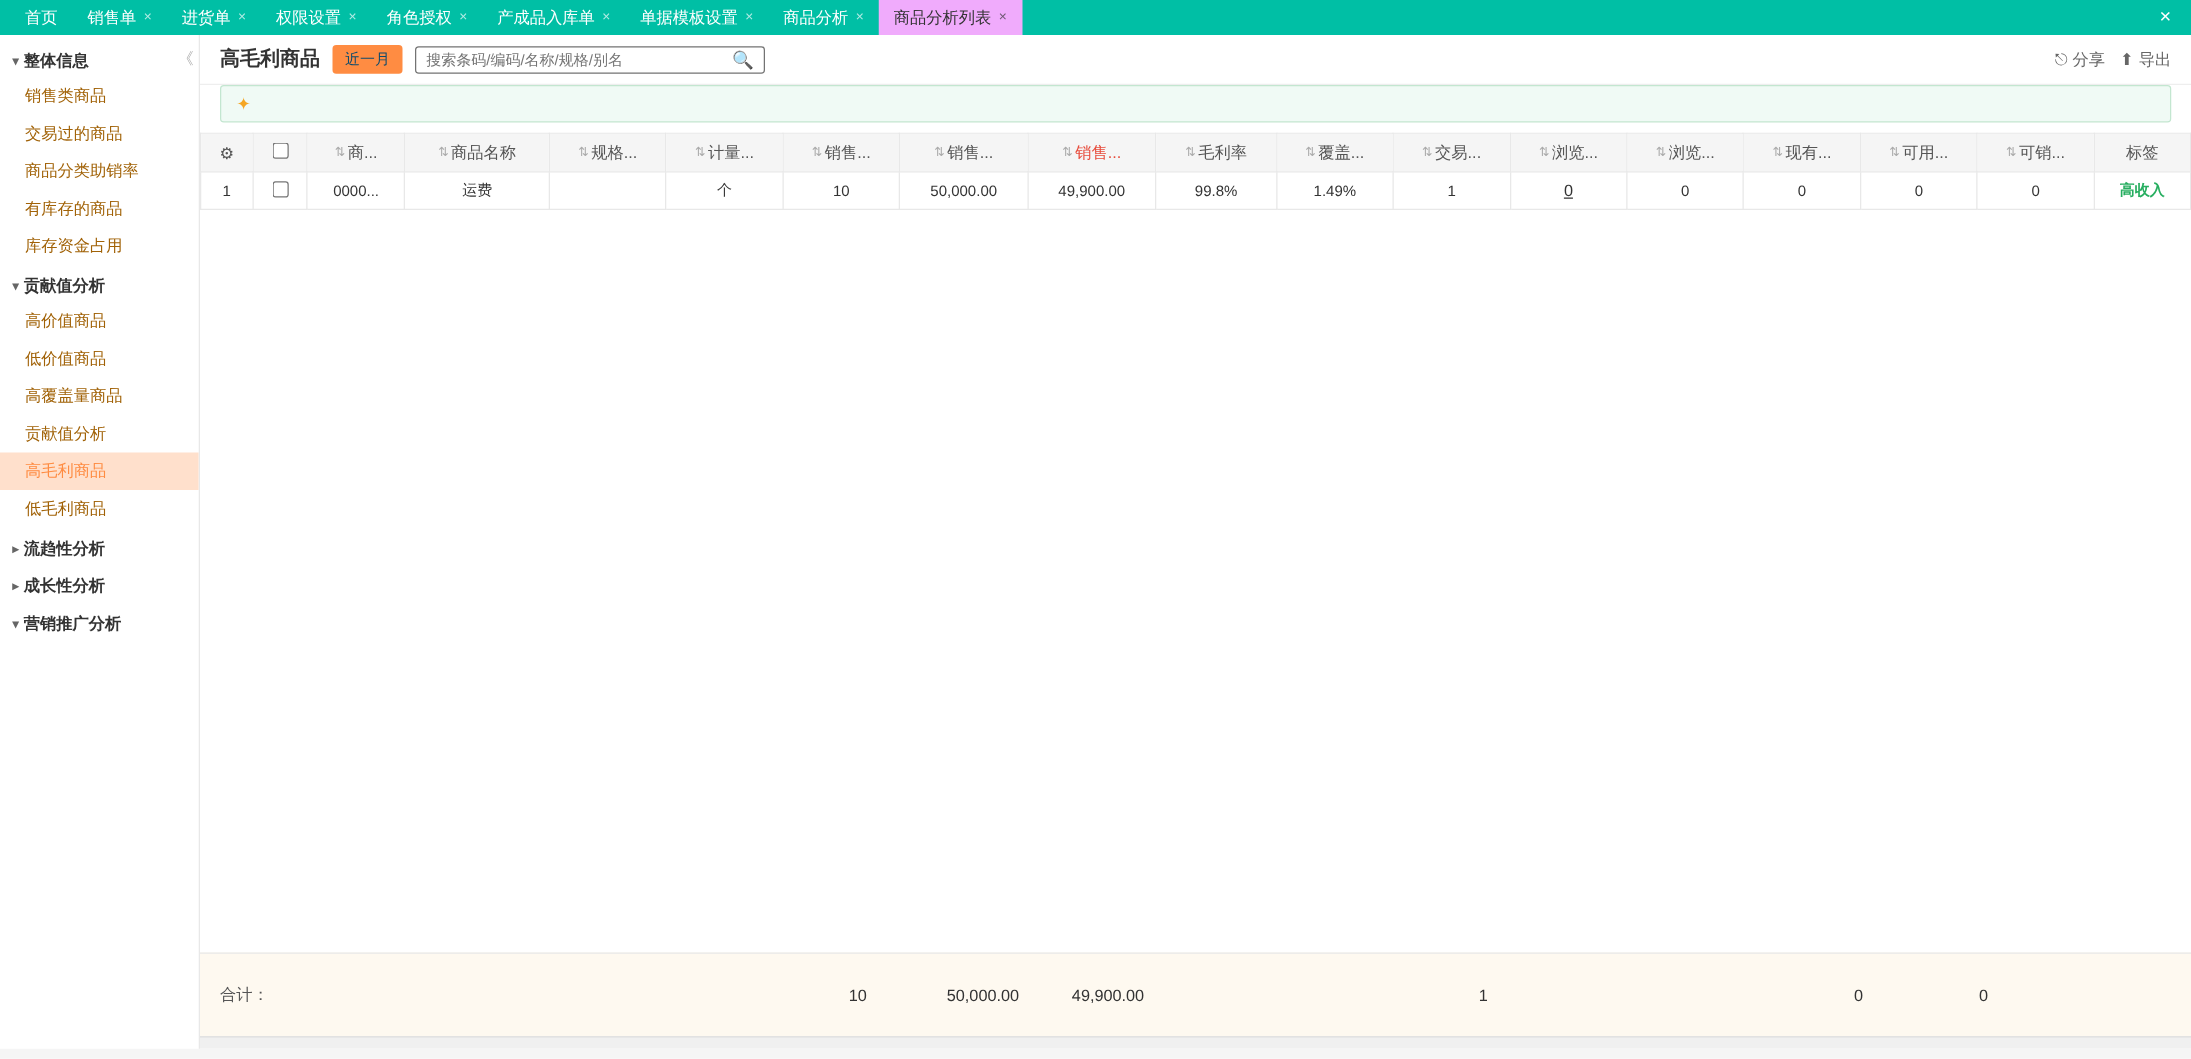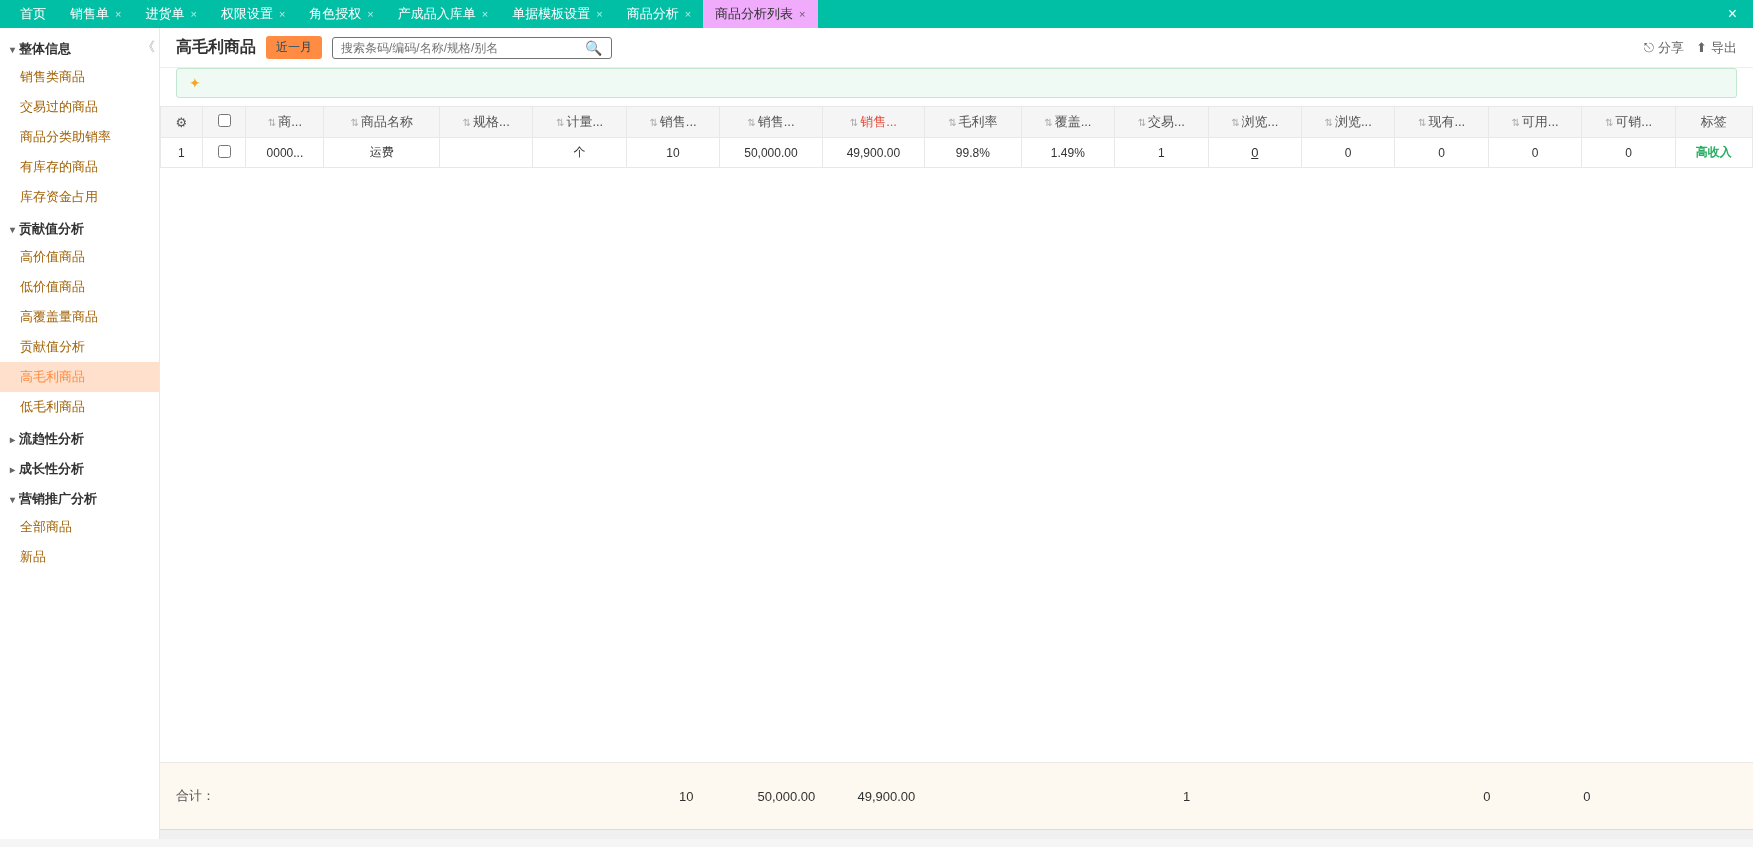--- a/index.html
+++ b/index.html
@@ -303,24 +303,20 @@
       </div>
 
       <div class="sidebar-section-header">
         <span class="arrow">▸</span>
         <span>成长性分析</span>
       </div>
 
       <div class="sidebar-section-header">
         <span class="arrow">▾</span>
         <span>营销推广分析</span>
-      </div>
-      <div>
-        <div class="sidebar-item">全部商品</div>
-        <div class="sidebar-item">新品</div>
       </div>
     </div>
 
     <div style="position: absolute; right: 0; top: 8px; cursor: pointer; color: #aaa; font-size: 13px; padding: 2px 4px;">《</div>
   </div>
 
   <div class="content-area">
 
     <div class="content-toolbar">
       <span class="content-title">高毛利商品</span>

